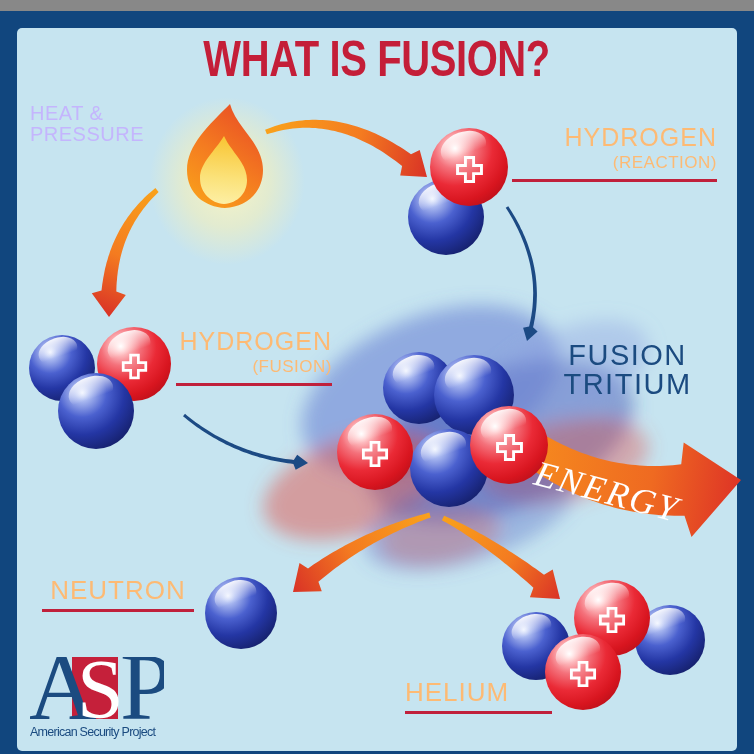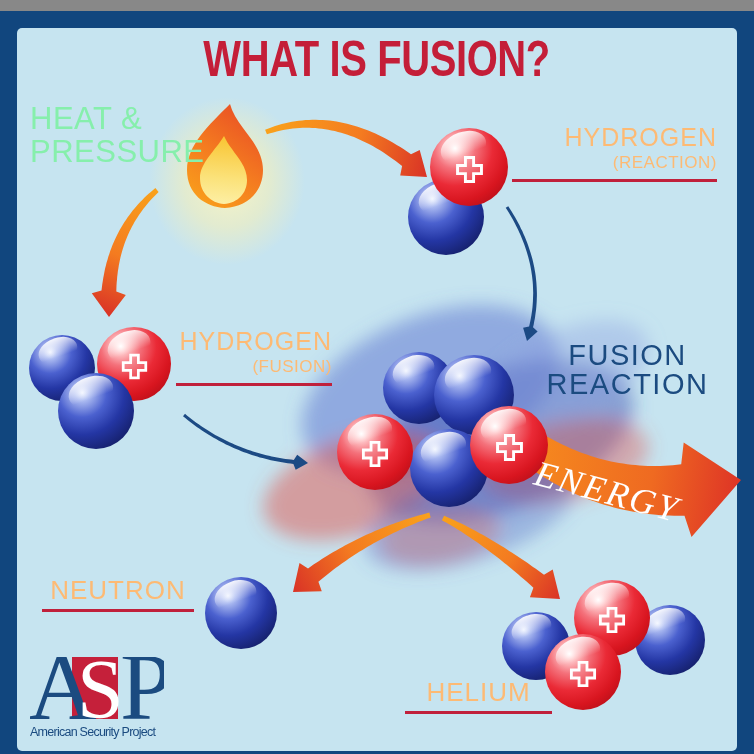--- a/index.html
+++ b/index.html
@@ -13,33 +13,33 @@
   .sphere{position:absolute;border-radius:50%;display:flex;align-items:center;justify-content:center;}
   .sphere.red{background:radial-gradient(circle at 32% 26%, #ffffff 0%, #ffc9cb 9%, #f4717b 26%, #ea2a36 48%, #d8151f 68%, #9c0a14 100%);}
   .sphere.blue{background:radial-gradient(circle at 32% 26%, #eef3ff 0%, #aebdf2 10%, #4b61cf 32%, #2436a4 55%, #16216e 80%, #0c1244 100%);}
   .sphere::before{content:"";position:absolute;left:13%;top:5%;width:60%;height:40%;border-radius:50%;
     background:linear-gradient(to bottom, rgba(255,255,255,.92), rgba(255,255,255,0) 72%);transform:rotate(-20deg);}
 
   .title{position:absolute;left:0;top:19px;width:754px;text-align:center;
     font-size:50px;font-weight:700;color:#C41E38;letter-spacing:-.5px;}
   .title .squeeze{display:inline-block;transform:scaleX(.8);transform-origin:center;}
 
-  .heat{position:absolute;left:30px;top:92px;color:#86efac;font-size:31px;line-height:1.06;letter-spacing:.5px;}
+  .heat{position:absolute;left:30px;top:92px;color:#c4b5fd;font-size:20px;line-height:1.06;letter-spacing:.5px;}
 
   .lblblock{position:absolute;color:#fdba74;}
   .lbl-lg{font-size:25px;letter-spacing:1px;}
   .lbl-sm{font-size:17px;letter-spacing:.5px;margin-top:1px;}
   .rule{height:3px;background:#C0203B;margin-top:6px;}
 
   .deut{left:512px;top:112px;width:205px;text-align:right;}
   .trit{left:176px;top:316px;width:156px;text-align:right;}
   .neutron{left:42px;top:564px;width:152px;text-align:center;}
   .neutron .lbl-lg,.helium .lbl-lg{font-size:26px;}
   .neutron .rule,.helium .rule{margin-top:3px;}
-  .helium{left:405px;top:666px;width:147px;text-align:center;}
+  .helium{left:405px;top:666px;width:147px;text-align:left;}
 
   .fusionlbl{position:absolute;left:545px;top:330px;width:165px;text-align:center;
     color:#1B4B80;font-size:29px;line-height:1.0;letter-spacing:1.5px;}
 
   .energy{position:absolute;left:541px;top:441px;color:#fff;
     font-family:"Liberation Serif",serif;font-style:italic;font-size:36px;letter-spacing:2px;
     transform:rotate(15deg);transform-origin:0 0;}
 
   .logo{position:absolute;left:30px;top:646px;}
 </style>
@@ -180,21 +180,21 @@
     </div>
 
     <div class="lblblock trit">
       <div class="lbl-lg">HYDROGEN</div>
       <div class="lbl-sm">(FUSION)</div>
       <div class="rule"></div>
     </div>
 
     <div class="fusionlbl">
       <div>FUSION</div>
-      <div>REACTION</div>
+      <div>TRITIUM</div>
     </div>
 
     <div class="energy">ENERGY</div>
 
     <div class="lblblock neutron">
       <div class="lbl-lg">NEUTRON</div>
       <div class="rule"></div>
     </div>
 
     <div class="lblblock helium">

